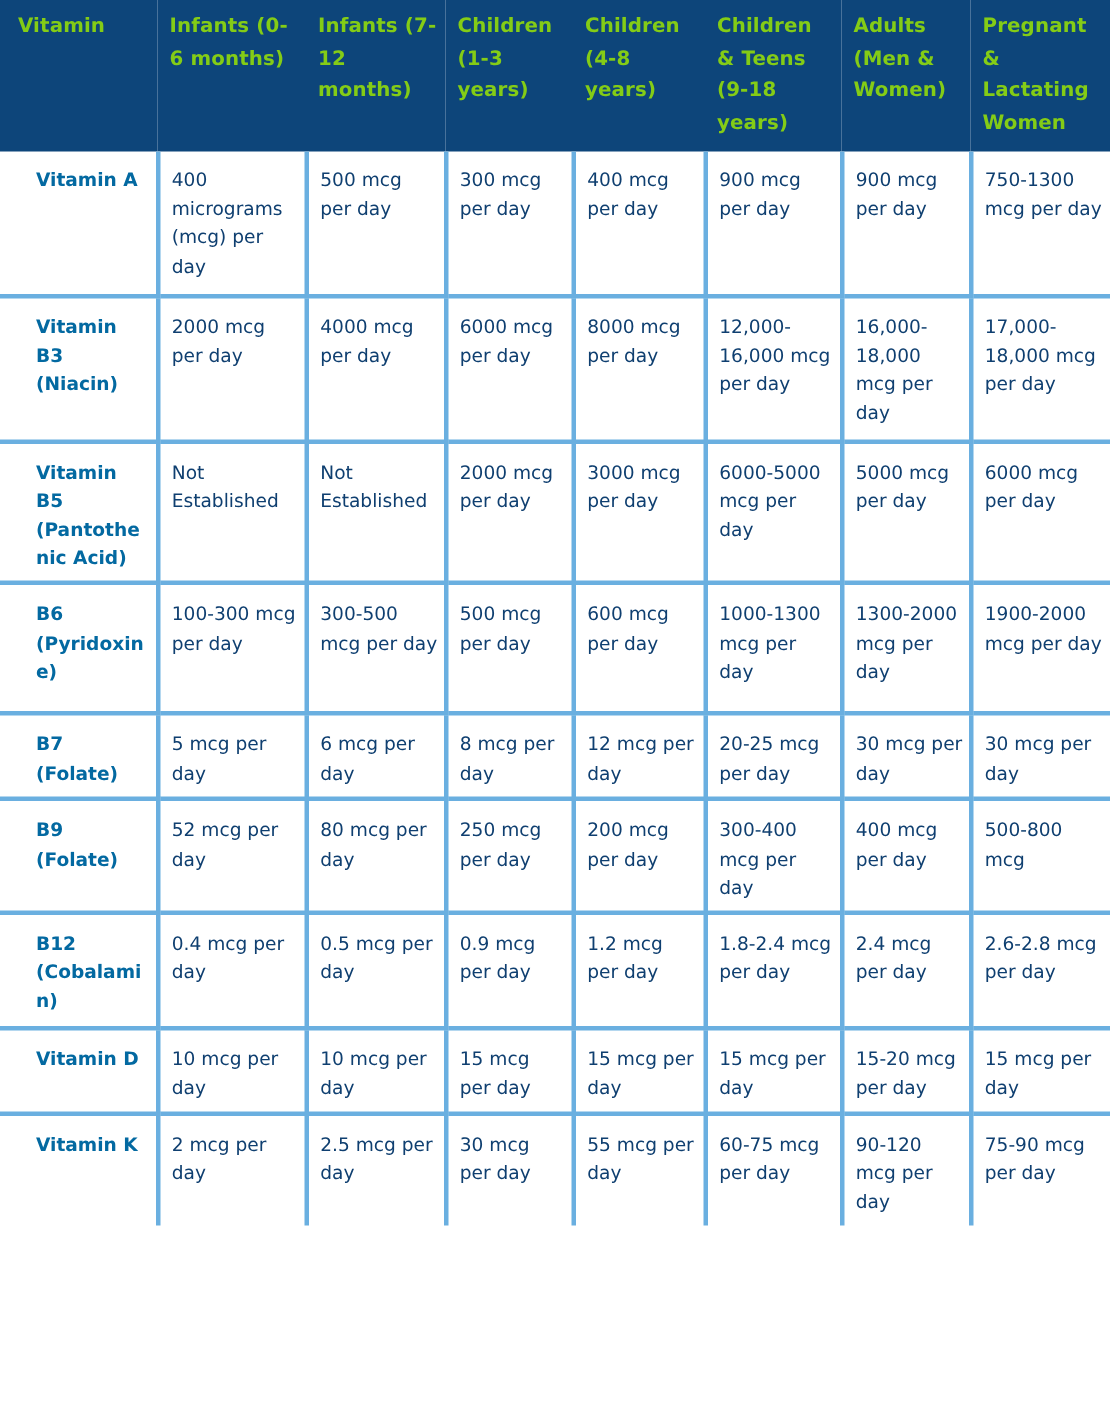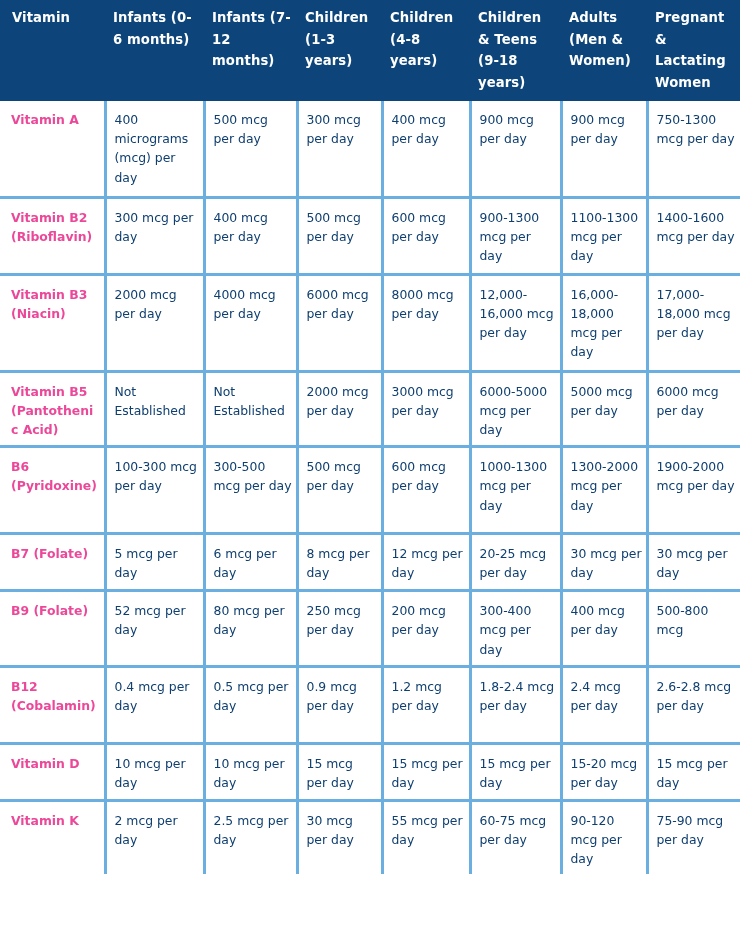--- a/index.html
+++ b/index.html
@@ -13,21 +13,21 @@
   col.c0 { width: 105px; }
   col.c1 { width: 99px; }
   col.c2 { width: 93px; }
   col.c3 { width: 85px; }
   col.c4 { width: 88px; }
   col.c5 { width: 91px; }
   col.c6 { width: 86px; }
   col.c7 { width: 93px; }
   thead th {
     background: #0d457a;
-    color: #ffffff;
+    color: #84cc16;
     font-weight: bold;
     font-size: 13.2px;
     line-height: 21.5px;
     text-align: left;
     vertical-align: top;
     padding: 7px 4px 8px 8px;
     height: 86px;
     box-sizing: border-box;
     border: none;
     letter-spacing: 0.1px;
@@ -39,22 +39,22 @@
     font-size: 12.4px;
     line-height: 19.2px;
     vertical-align: top;
     padding: 9px 4px 6px 8px;
     word-wrap: break-word;
     box-sizing: border-box;
   }
   tbody td:first-child {
     border-left: none;
     font-weight: bold;
-    color: #ec4899;
-    padding-left: 11px;
+    color: #0369a1;
+    padding-left: 24px;
   }
   tbody td:last-child { border-right: none; }
   tbody tr:first-child td { border-top: none; }
   tbody tr:last-child td { border-bottom: none; }
   tr.h96 td { height: 96px; }
   tr.h76 td { height: 76px; }
   tr.h77 td { height: 77px; }
   tr.h97 td { height: 97px; }
   tr.h75 td { height: 75px; }
   tr.h87 td { height: 87px; }
@@ -90,30 +90,20 @@
   <tbody>
     <tr class="h96">
       <td>Vitamin A</td>
       <td>400 micrograms (mcg) per day</td>
       <td>500 mcg per day</td>
       <td>300 mcg per day</td>
       <td>400 mcg per day</td>
       <td>900 mcg per day</td>
       <td>900 mcg per day</td>
       <td>750-1300 mcg per day</td>
-    </tr>
-    <tr class="h77">
-      <td>Vitamin B2 (Riboflavin)</td>
-      <td>300 mcg per day</td>
-      <td>400 mcg per day</td>
-      <td>500 mcg per day</td>
-      <td>600 mcg per day</td>
-      <td>900-1300 mcg per day</td>
-      <td>1100-1300 mcg per day</td>
-      <td>1400-1600 mcg per day</td>
     </tr>
     <tr class="h97">
       <td>Vitamin B3 (Niacin)</td>
       <td>2000 mcg per day</td>
       <td>4000 mcg per day</td>
       <td>6000 mcg per day</td>
       <td>8000 mcg per day</td>
       <td>12,000-16,000 mcg per day</td>
       <td>16,000-18,000 mcg per day</td>
       <td>17,000-18,000 mcg per day</td>

